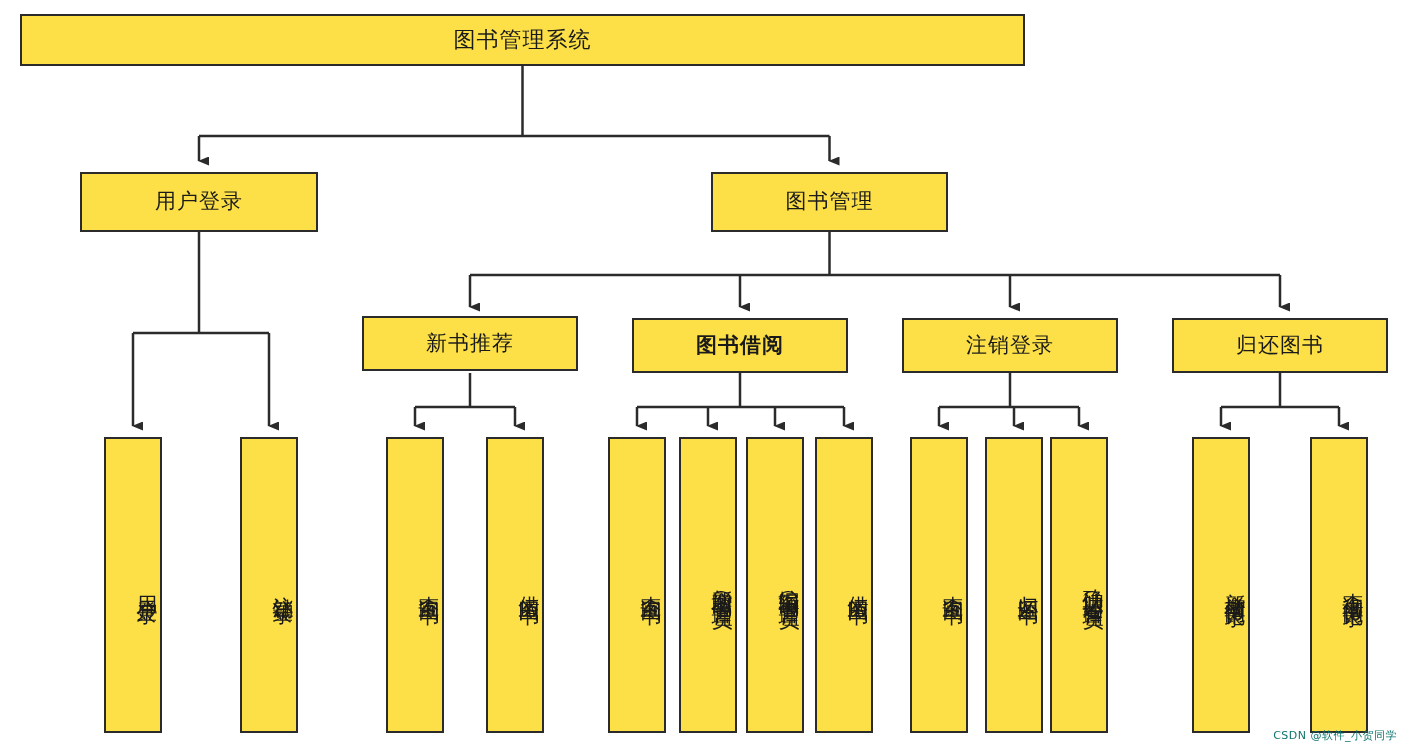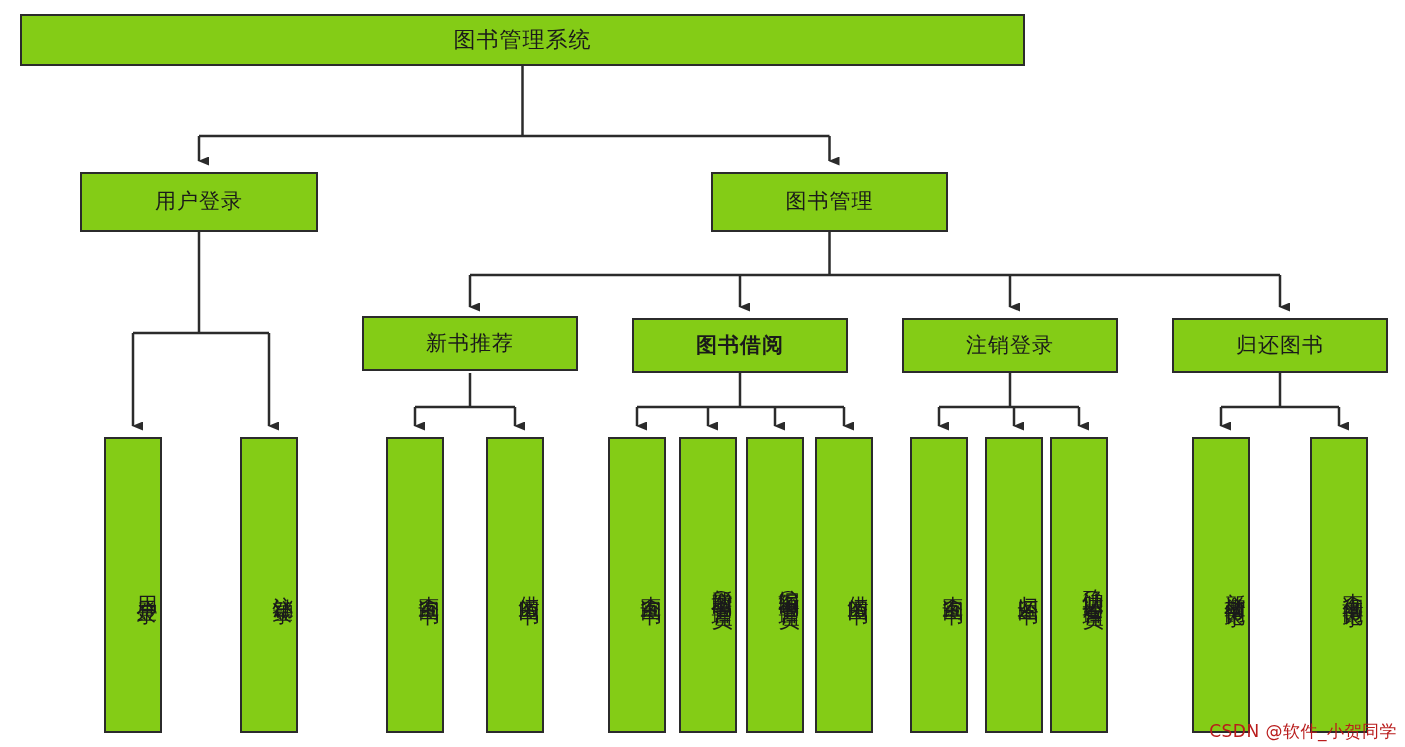--- a/index.html
+++ b/index.html
@@ -22,21 +22,21 @@
     position: absolute;
     left: 0;
     top: 0;
     width: 1405px;
     height: 747px;
     pointer-events: none;
   }
   .node {
     position: absolute;
     box-sizing: border-box;
-    background: #84cc16;
+    background: #fde047;
     border: 2px solid #2b2b2b;
     display: flex;
     align-items: center;
     justify-content: center;
     color: #1a1a1a;
     z-index: 2;
   }
   .node.h {
     font-size: 21px;
     line-height: 1.2;
@@ -58,22 +58,22 @@
     display: block;
     text-align: center;
   }
   .node.root {
     font-size: 22px;
   }
   #watermark {
     position: absolute;
     right: 8px;
     bottom: 4px;
-    font-size: 17px;
-    color: #b91c1c;
+    font-size: 11px;
+    color: #0f766e;
     letter-spacing: 0.5px;
     z-index: 5;
     white-space: nowrap;
   }
 </style>
 </head>
 <body>
 
 <div id="diagram-root">
   <svg id="edge-layer" viewBox="0 0 1405 747">

